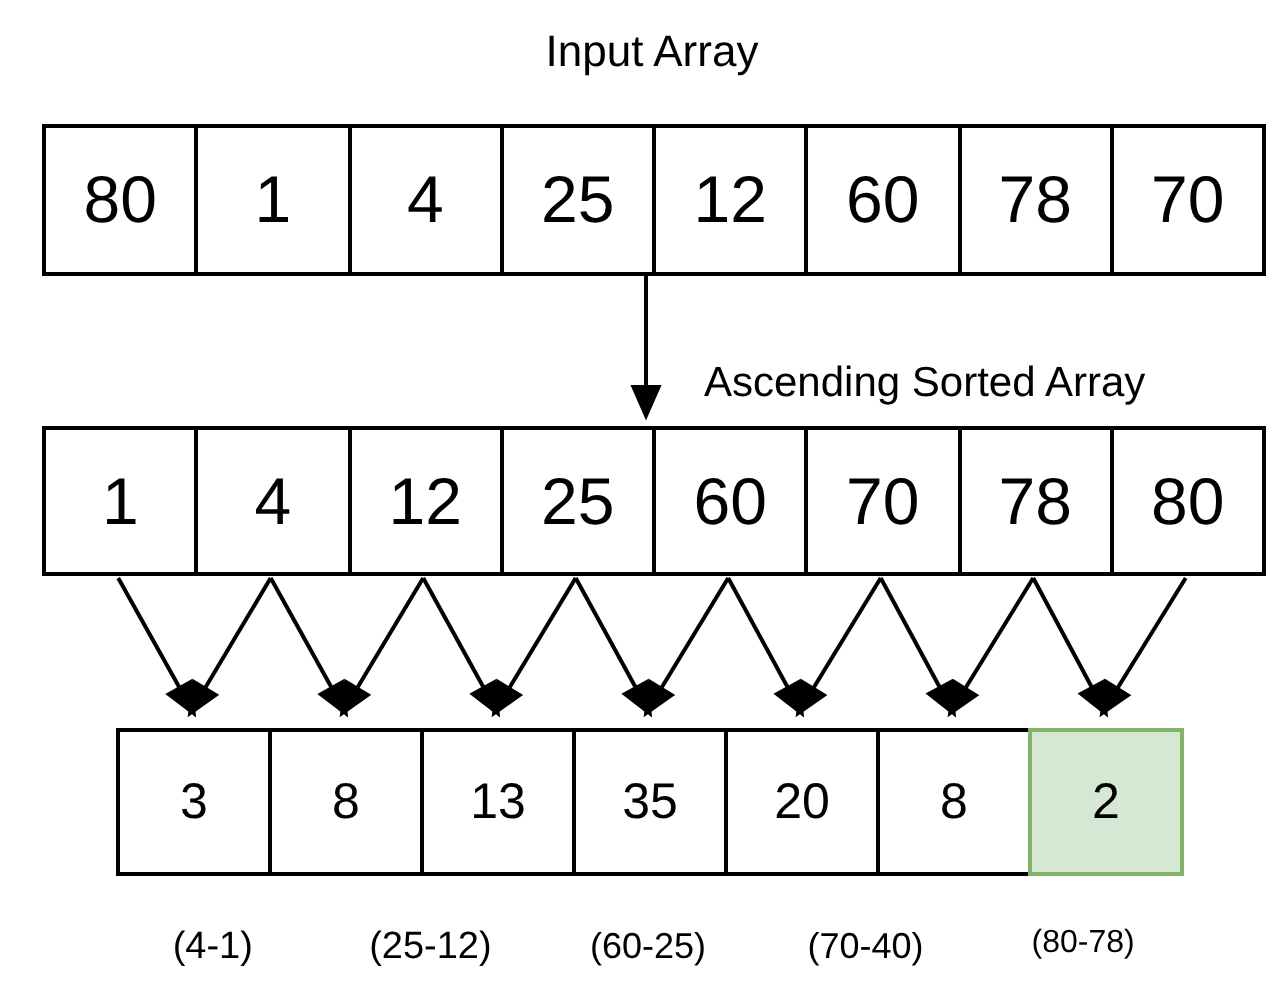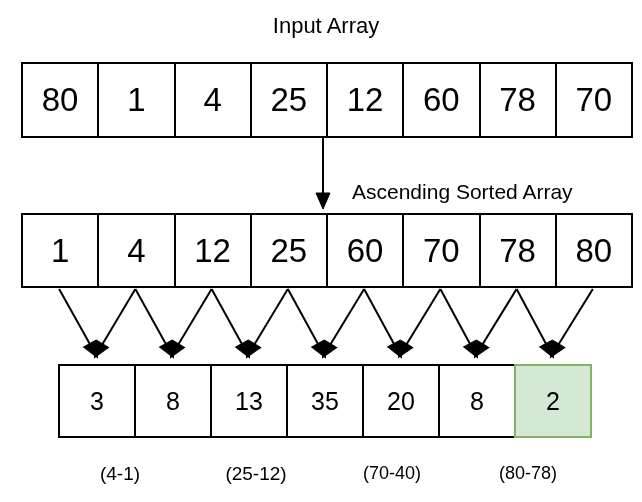--- a/index.html
+++ b/index.html
@@ -122,17 +122,18 @@
     <div class="cell">13</div>
     <div class="cell">35</div>
     <div class="cell">20</div>
     <div class="cell">8</div>
     <div class="cell highlight">2</div>
   </div>
 
   <div class="labels-row">
     <div class="diff-label">(4-1)</div>
     <div class="diff-label">(25-12)</div>
+    <div class="diff-label">(60-25)</div>
     <div class="diff-label">(70-40)</div>
     <div class="diff-label">(80-78)</div>
   </div>
 
 </div>
 
 </body></html>

